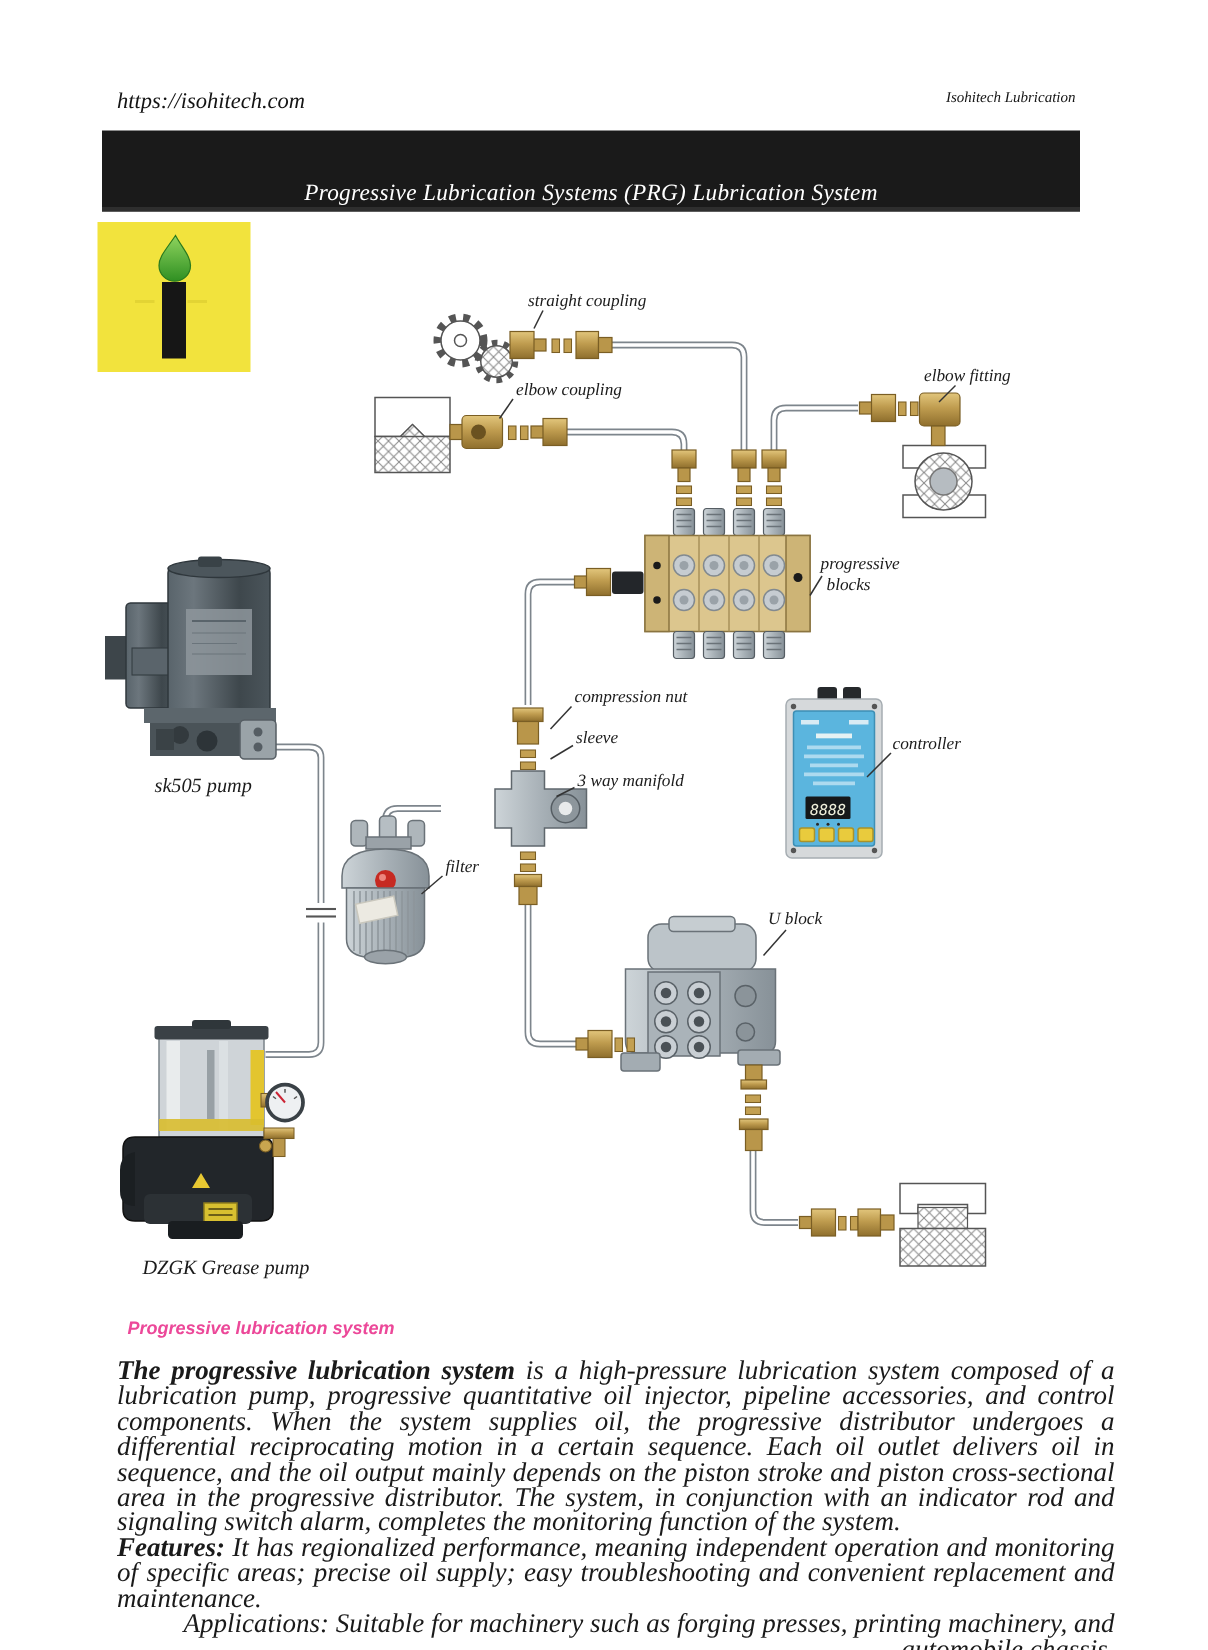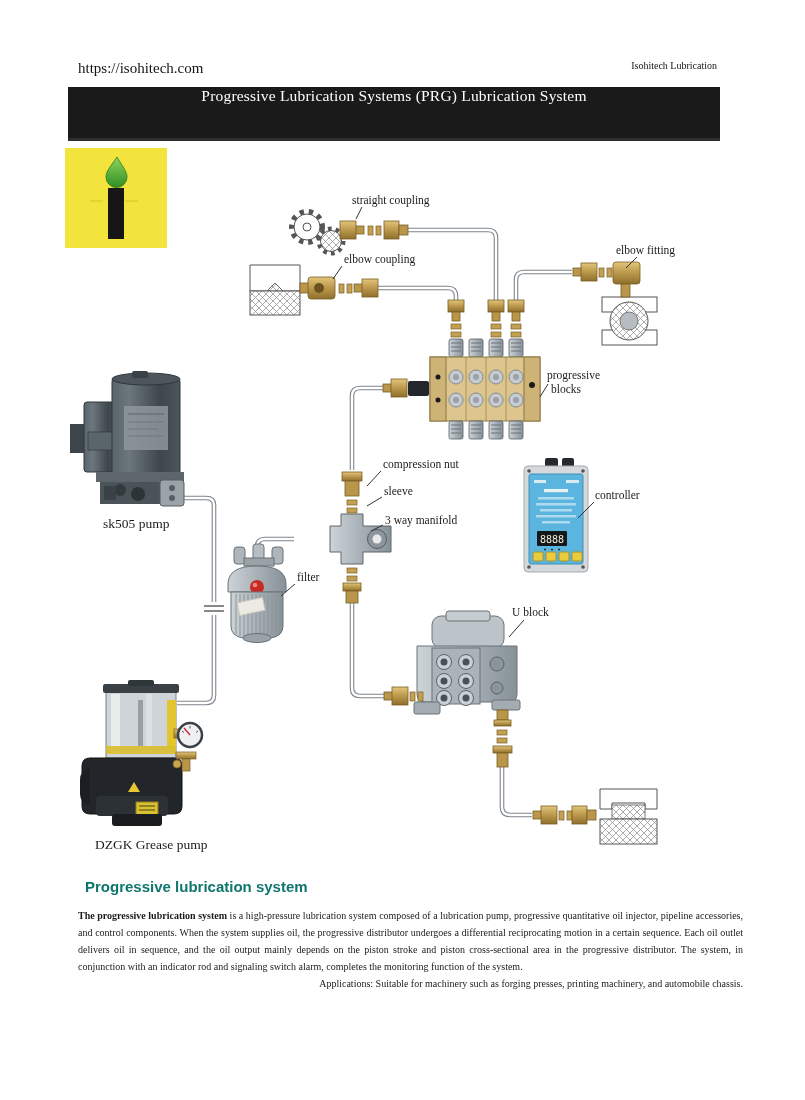--- a/index.html
+++ b/index.html
@@ -1,38 +1,38 @@
 <!DOCTYPE html>
 <html><head>
 <meta charset="utf-8">
 <style>
   * { margin:0; padding:0; box-sizing:border-box; }
   html,body { background:#fff; }
   .page {
     position:relative; width:805px; height:1100px; background:#ffffff;
-    font-family:"Liberation Serif", serif; overflow:hidden; margin:0 auto;
+    font-family:"Liberation Serif", serif; overflow:hidden; margin:0 auto;font-style:italic;
   }
   .header-url {
     position:absolute; left:78px; top:60px; font-size:15px; color:#141414;
     text-decoration:none;
   }
   .header-brand { position:absolute; right:88px; top:60px; font-size:10px; color:#141414; }
   .banner {
     position:absolute; left:68px; top:87px; width:652px; height:54px;
-    background:#1a1a1a; color:#ffffff; display:flex; align-items:flex-start; justify-content:center;
+    background:#1a1a1a; color:#ffffff; display:flex; align-items:flex-end; justify-content:center;
     font-size:15.5px; letter-spacing:.2px; border-bottom:3px solid #2e2e2e;
   }
   .logo { position:absolute; left:65px; top:148px; width:102px; height:100px; background:#f2e33d; }
   .diagram { position:absolute; left:0; top:185px; width:805px; height:685px; }
   .content { position:absolute; left:78px; top:878px; width:665px; color:#1a1a1a; }
   .content h2 {
-    font-family:"Liberation Sans", sans-serif; font-size:15px; font-weight:700;
-    margin:0 0 13px 7px; color:#0f766e;
+    font-family:"Liberation Sans", sans-serif; font-size:12px; font-weight:700;
+    margin:0 0 13px 7px; color:#ec4899;
   }
-  .content p { font-size:10px; line-height:16.9px; text-align:justify; }
+  .content p { font-size:18px; line-height:16.9px; text-align:justify; }
   .content p.no-just { text-align:right; }
   .content b { font-weight:700; }
   .lbl { font-family:"Liberation Serif", serif; font-size:11.5px; fill:#1b1b1b; }
   .lbl-big { font-family:"Liberation Serif", serif; font-size:13.5px; fill:#1b1b1b; }
   .pipe-o { fill:none; stroke:#7d858c; stroke-width:4.6; }
   .pipe-i { fill:none; stroke:#ffffff; stroke-width:2.4; }
   .ptr { stroke:#333; stroke-width:1; }
 </style>
 </head>
 <body>
@@ -403,16 +403,17 @@
       <text class="lbl" x="512" y="616">U block</text>
       <line class="ptr" x1="524" y1="620" x2="509" y2="637"></line>
       <text class="lbl-big" x="103" y="528">sk505 pump</text>
       <text class="lbl-big" x="95" y="849">DZGK Grease pump</text>
     </g>
   </svg>
 
   <div class="content">
     <h2>Progressive lubrication system</h2>
     <p><b>The progressive lubrication system</b><span> is a high-pressure lubrication system composed of a lubrication pump, progressive quantitative oil injector, pipeline accessories, and control components. When the system supplies oil, the progressive distributor undergoes a differential reciprocating motion in a certain sequence. Each oil outlet delivers oil in sequence, and the oil output mainly depends on the piston stroke and piston cross-sectional area in the progressive distributor. The system, in conjunction with an indicator rod and signaling switch alarm, completes the monitoring function of the system.</span></p>
+    <p><b>Features:</b><span> It has regionalized performance, meaning independent operation and monitoring of specific areas; precise oil supply; easy troubleshooting and convenient replacement and maintenance.</span></p>
     <p class="no-just">Applications: Suitable for machinery such as forging presses, printing machinery, and automobile chassis.</p>
   </div>
 
 </div>
 
 </body></html>

